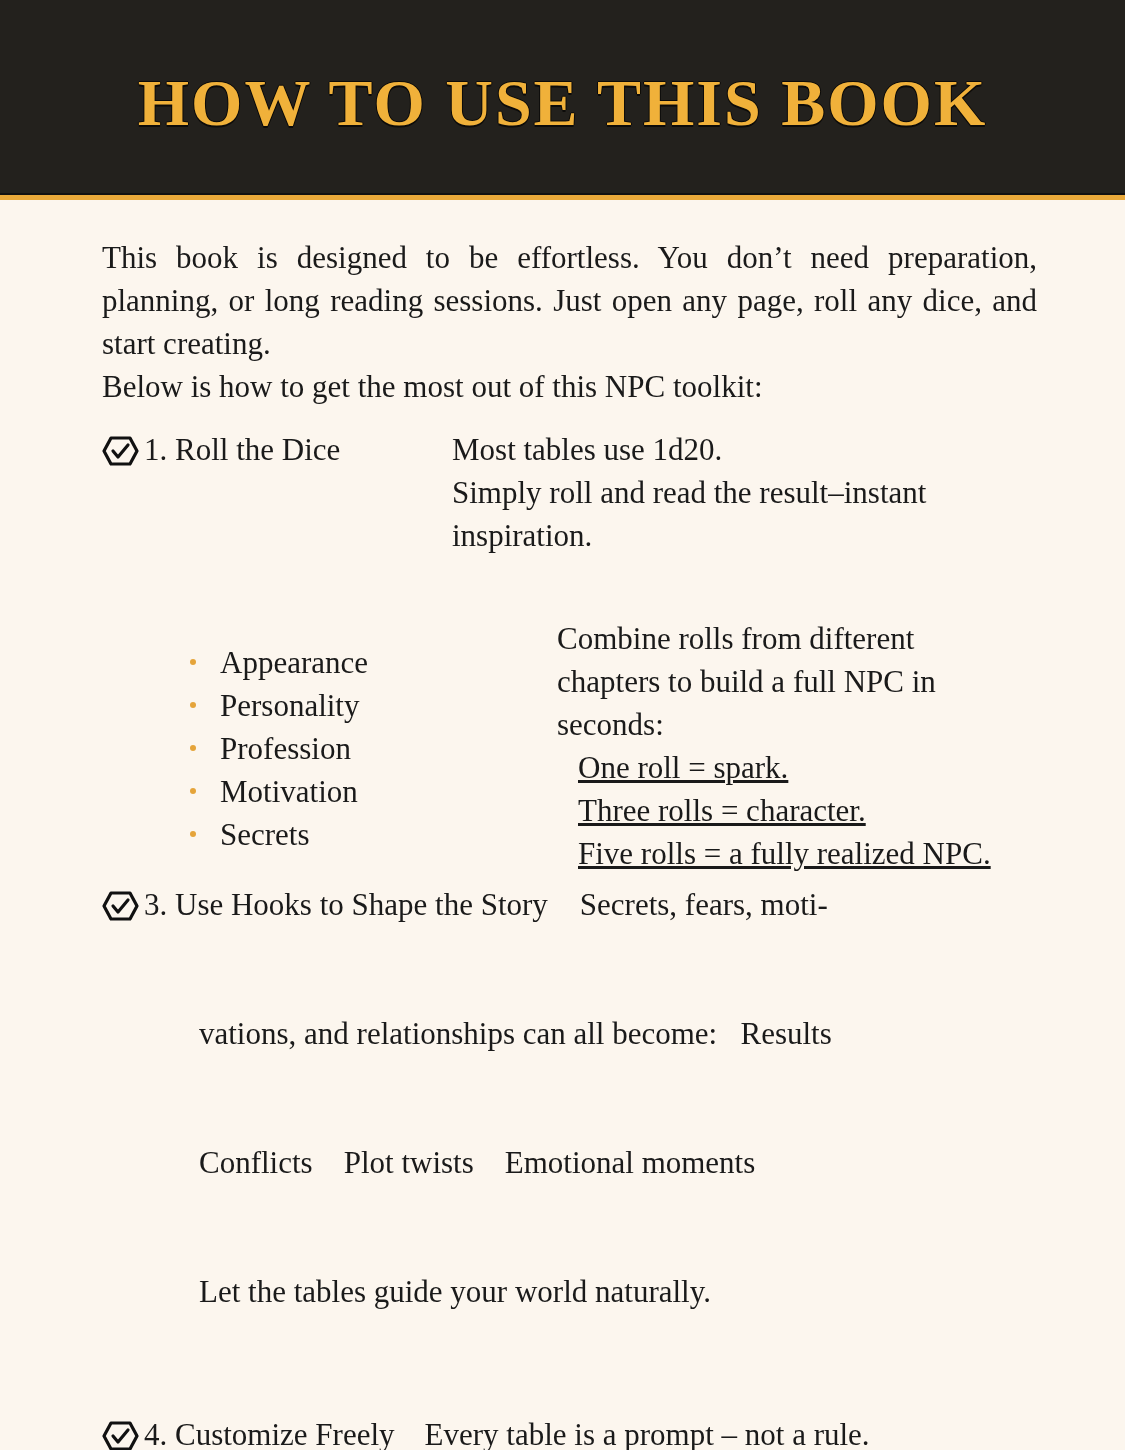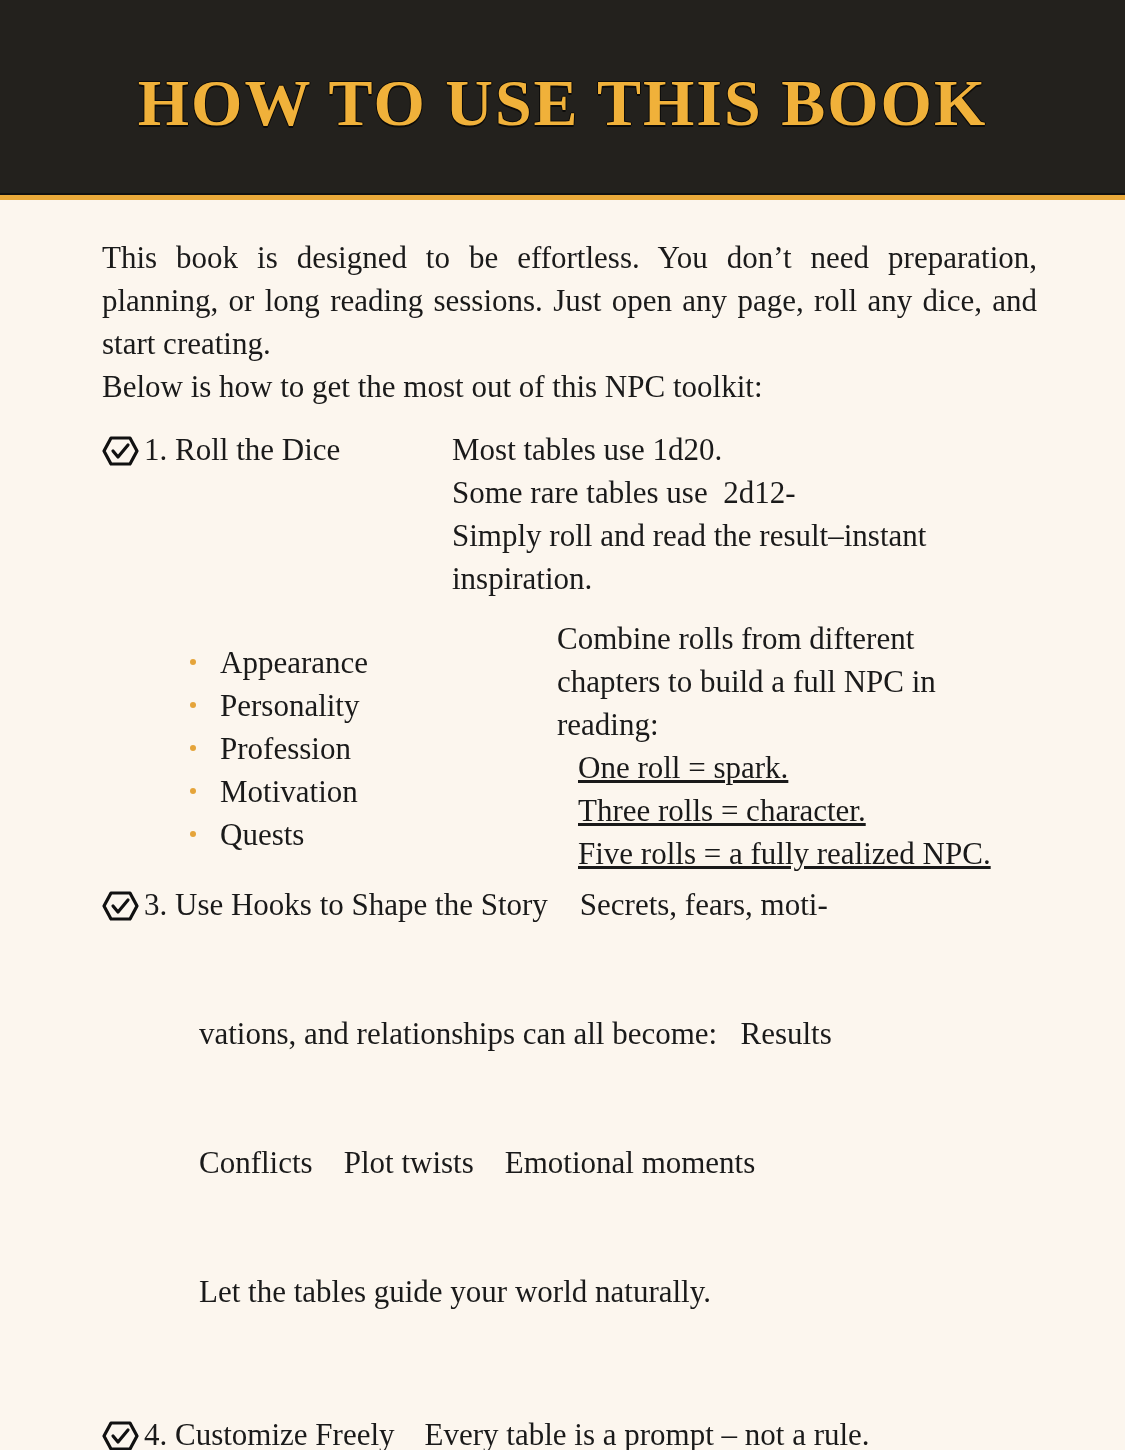--- a/index.html
+++ b/index.html
@@ -73,42 +73,41 @@
   <div class="step s1">
     <div class="step-head">
       <svg class="check-icon" viewBox="0 0 37 30">
         <polygon points="9,2 28,2 35,15 28,28 9,28 2,15" fill="none" stroke="#111" stroke-width="3.2" stroke-linejoin="round"></polygon>
         <polyline points="11,15 16,21 26,9" fill="none" stroke="#111" stroke-width="3.2" stroke-linecap="round" stroke-linejoin="round"></polyline>
       </svg>
       <span class="step-title">1. Roll the Dice</span>
     </div>
     <div class="desc">
       <div>Most tables use 1d20.</div>
-      <div style="white-space:pre">Some rare tables use  2d12-</div>
       <div>Simply roll and read the result–instant</div>
       <div>inspiration.</div>
     </div>
     <div style="height:129px"></div>
   </div>
 
   <div class="step s2" style="margin-top:17px">
     <div class="s2-wrap">
       <div class="s2-left">
         <ul class="bullets">
           <li><span class="bullet-dot"></span><span>Appearance</span></li>
           <li><span class="bullet-dot"></span><span>Personality</span></li>
           <li><span class="bullet-dot"></span><span>Profession</span></li>
           <li><span class="bullet-dot"></span><span>Motivation</span></li>
-          <li><span class="bullet-dot"></span><span>Quests</span></li>
+          <li><span class="bullet-dot"></span><span>Secrets</span></li>
         </ul>
       </div>
       <div class="s2-right">
         <div>Combine rolls from difterent</div>
         <div>chapters to build a full NPC in</div>
-        <div>reading:</div>
+        <div>seconds:</div>
         <div class="sub">One roll = spark.</div>
         <div class="sub">Three rolls = character.</div>
         <div class="sub">Five rolls = a fully realized NPC.</div>
       </div>
     </div>
   </div>
 
   <div class="step s3" style="margin-top:8px">
     <div class="step-head">
       <svg class="check-icon" viewBox="0 0 37 30">

